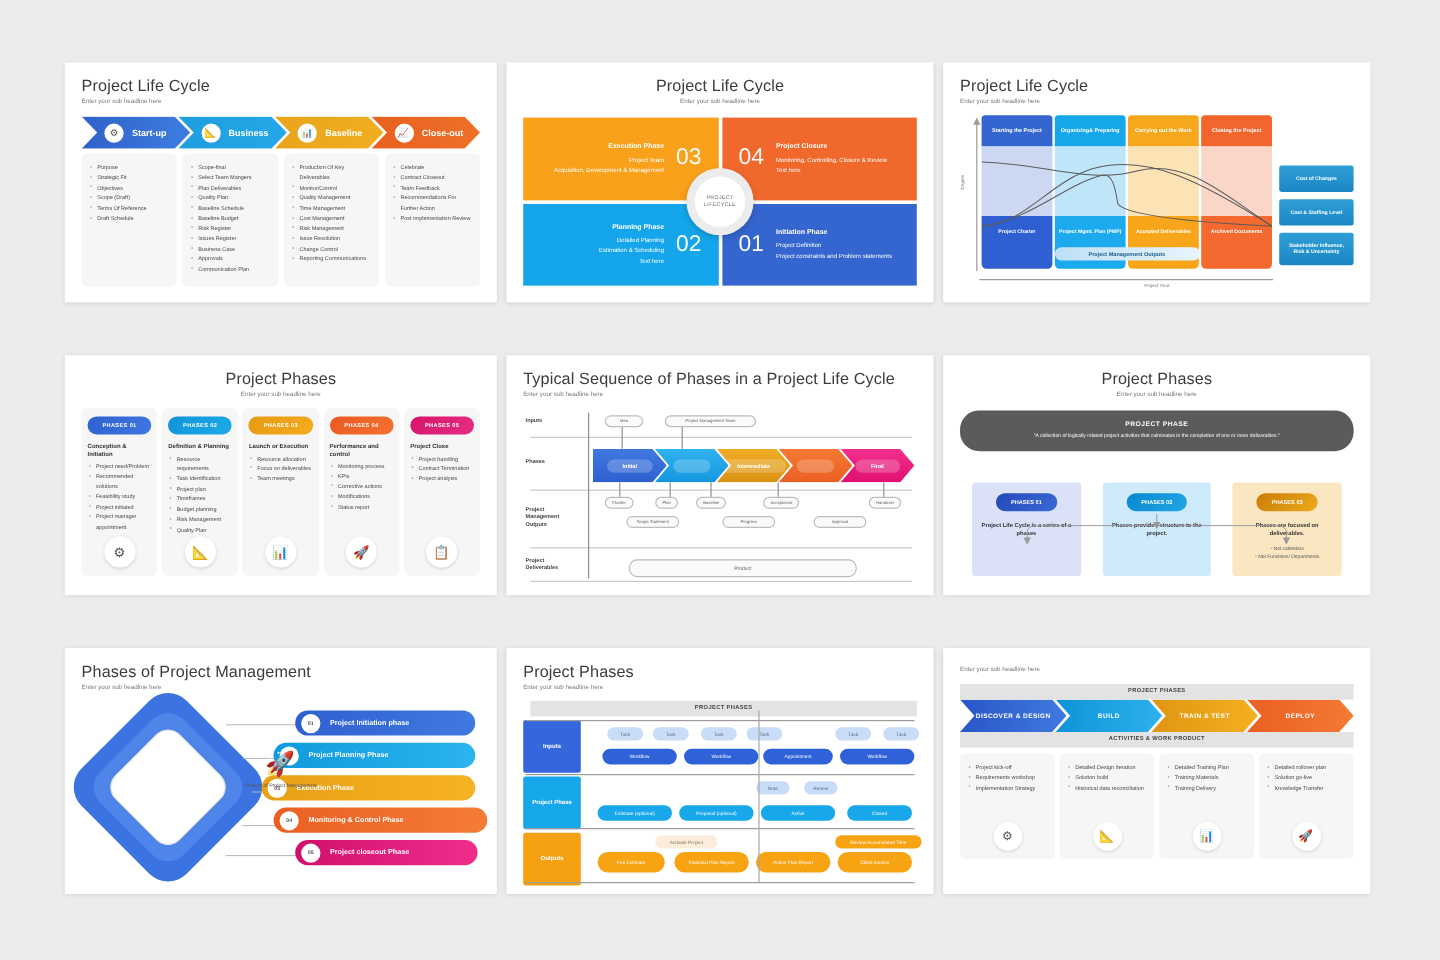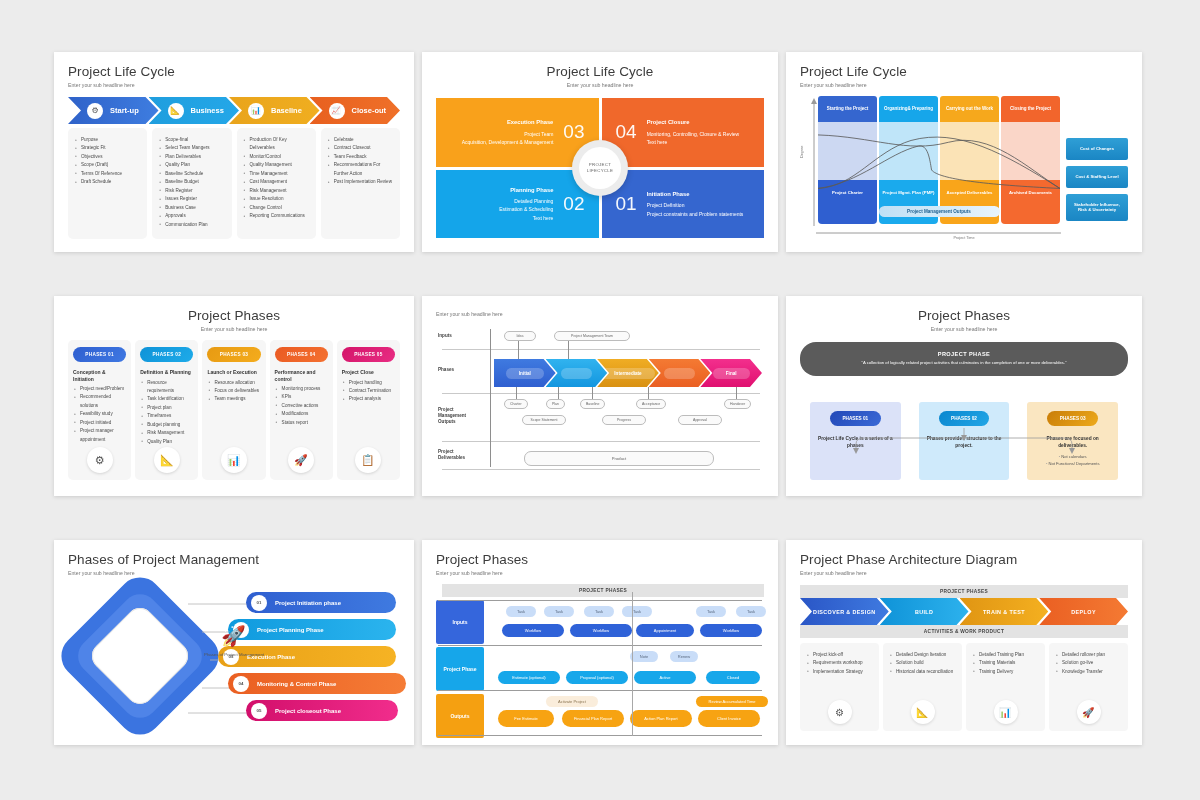--- a/index.html
+++ b/index.html
@@ -385,20 +385,21 @@
             <li>Project handling</li>
             <li>Contract Termination</li>
             <li>Project analysis</li>
           </ul>
           <div class="p5ico">📋</div>
         </div>
       </div>
   </div>
 
   <div class="slide">
+    <div class="s-title">Typical Sequence of Phases in a Project Life Cycle</div>
     <div class="s-sub">Enter your sub headline here</div>
     <div class="seq" id="s5-seq">
         <div class="seq-lab" style="top: 10px; width: 42px;">Inputs</div>
         <div class="seq-lab" style="top: 44px; width: 42px;">Phases</div>
         <div class="seq-lab" style="top: 84px; width: 42px;">Project Management Outputs</div>
         <div class="seq-lab" style="top: 126px; width: 42px;">Project Deliverables</div>
         <div class="seq-hr" style="top: 26px;"></div>
         <div class="seq-hr" style="top: 70px;"></div>
         <div class="seq-hr" style="top: 118px;"></div>
         <div class="seq-hr" style="top: 146px;"></div>
@@ -563,21 +564,20 @@
         </div>
     <div class="sw-hr" style="top: 16px;"></div>
         <div class="sw-hr" style="top: 61px;"></div>
         <div class="sw-hr" style="top: 106px;"></div>
         <div class="sw-hr" style="top: 151px;"></div>
         <div class="sw-v" style="left: 196px; top: 8px; height: 144px;"></div>
       </div>
   </div>
 
   <div class="slide">
-    <div class="s-title">Project Phase Architecture Diagram</div>
     <div class="s-sub">Enter your sub headline here</div>
     <div class="arc-band">PROJECT PHASES</div>
     <div class="arc-chev" id="s9-chev">
         <div style="background: linear-gradient(90deg, rgb(42, 86, 198), rgb(63, 122, 224)); z-index: 10;">DISCOVER &amp; DESIGN</div>
         <div style="background: linear-gradient(90deg, rgb(15, 147, 216), rgb(45, 178, 237)); z-index: 9;">BUILD</div>
         <div style="background: linear-gradient(90deg, rgb(224, 149, 19), rgb(244, 176, 32)); z-index: 8;">TRAIN &amp; TEST</div>
         <div style="background: linear-gradient(90deg, rgb(234, 95, 34), rgb(244, 122, 51)); z-index: 7;">DEPLOY</div>
       </div>
     <div class="arc-band" style="margin-top:0">ACTIVITIES &amp; WORK PRODUCT</div>
     <div class="arc-cols" id="s9-cols">

